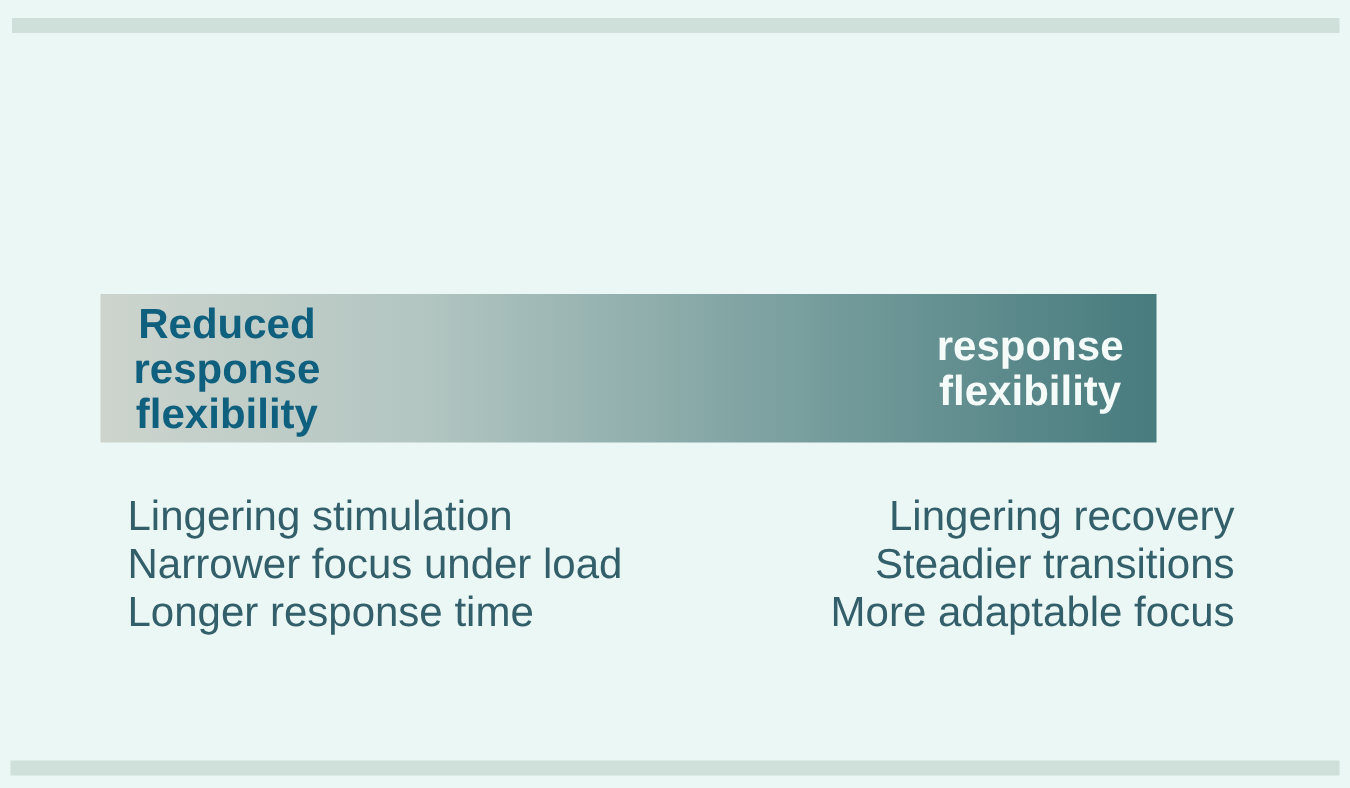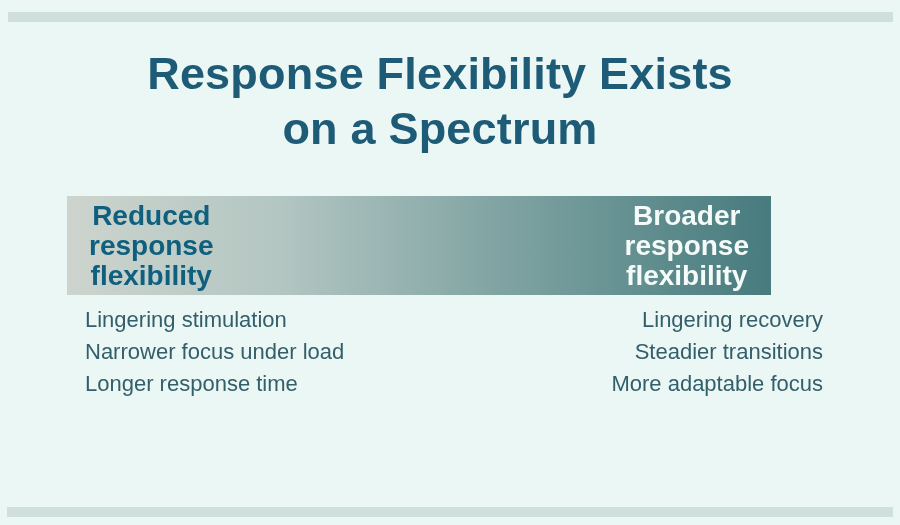--- a/index.html
+++ b/index.html
@@ -72,58 +72,53 @@
     color: #0f5f7e;
   }
   .bar-label-right {
     color: #f4fbf9;
   }
   .bar-label span {
     display: block;
   }
   .traits-list {
     position: absolute;
-    top: 304px;
+    top: 328px;
     margin: 0;
     padding: 0;
     list-style: none;
-    font-size: 22px;
+    font-size: 28px;
     line-height: 32px;
     color: #335f6b;
     font-weight: normal;
   }
   .traits-left {
     left: 85px;
     text-align: left;
   }
   .traits-right {
     right: 77px;
     text-align: right;
   }
 </style>
 </head>
 <body>
 
 <div class="canvas">
 
   <div class="divider divider-top"></div>
 
-  <h1 class="title">
-    <span>Response Flexibility Exists</span><br>
-    <span>on a Spectrum</span>
-  </h1>
 
   <div class="spectrum-bar">
     <div class="bar-label bar-label-left">
       <span>Reduced</span>
       <span>response</span>
       <span>flexibility</span>
     </div>
     <div class="bar-label bar-label-right">
-      <span>Broader</span>
       <span>response</span>
       <span>flexibility</span>
     </div>
   </div>
 
   <ul class="traits-list traits-left">
     <li>Lingering stimulation</li>
     <li>Narrower focus under load</li>
     <li>Longer response time</li>
   </ul>

